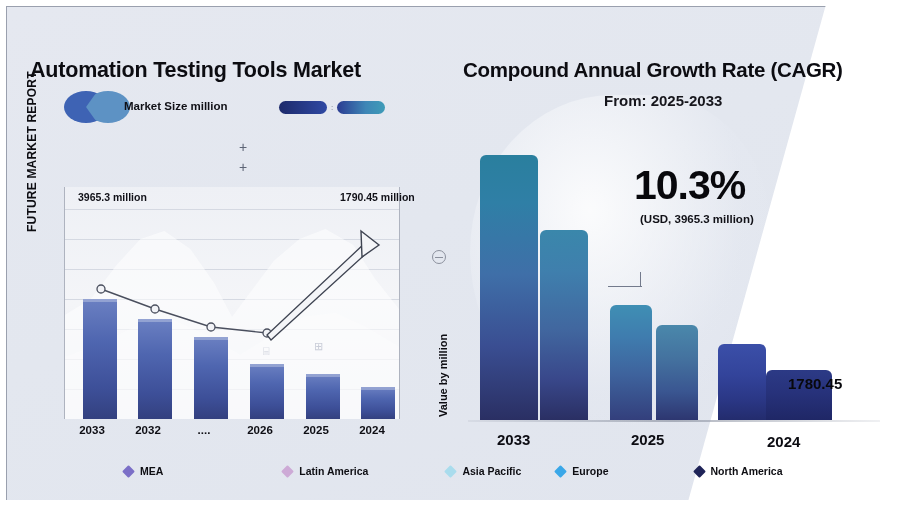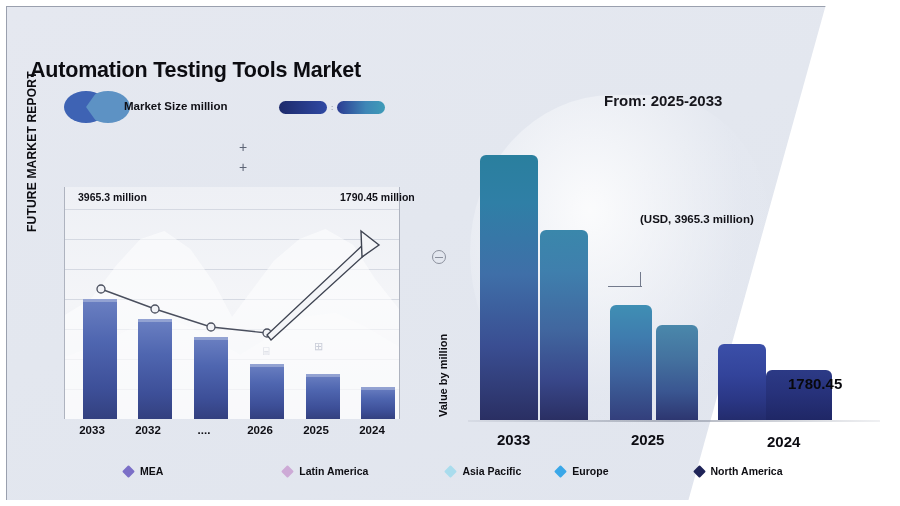--- a/index.html
+++ b/index.html
@@ -271,33 +271,35 @@
 
   <div class="xlabels-left">
     <span>2033</span>
     <span>2032</span>
     <span>....</span>
     <span>2026</span>
     <span>2025</span>
     <span>2024</span>
   </div>
 
+  <div class="title-right">Compound Annual Growth Rate (CAGR)</div>
   <div class="subtitle-right">From: 2025-2033</div>
 
   <div class="chart-right">
     <div class="bar-r" style="left:10px;  width:58px;  height:265px; background:linear-gradient(180deg,#2a7f9e 0%,#2f7fa6 18%,#3f6fa8 45%,#3a4e92 72%,#2a2f63 100%);"></div>
     <div class="bar-r" style="left:70px;  width:48px;  height:190px; background:linear-gradient(180deg,#3a87ab 0%,#3f7fad 22%,#41679f 52%,#39488b 78%,#2a2f63 100%);"></div>
     <div class="bar-r" style="left:140px; width:42px;  height:115px; background:linear-gradient(180deg,#3f8fb4 0%,#3f7cae 28%,#3e639d 60%,#333f7c 100%);"></div>
     <div class="bar-r" style="left:186px; width:42px;  height:95px;  background:linear-gradient(180deg,#4a88ab 0%,#44729f 35%,#3a5691 70%,#2d3670 100%);"></div>
     <div class="bar-r" style="left:248px; width:48px;  height:76px;  background:linear-gradient(180deg,#3b4fa8 0%,#33449b 40%,#2a3684 75%,#232c6d 100%);"></div>
     <div class="bar-r" style="left:296px; width:66px;  height:50px;  background:linear-gradient(180deg,#2c3a86 0%,#27327b 45%,#1f2766 100%);"></div>
   </div>
 
   <div class="axis-right-base"></div>
 
+  <div class="cagr-big">10.3%</div>
   <div class="cagr-sub">(USD, 3965.3 million)</div>
 
   <div class="bracket-i"></div>
   <div class="bracket-v"></div>
 
   <div class="right-val">1780.45</div>
 
   <div class="xlabels-right">
     <span class="xr-0">2033</span>
     <span class="xr-1">2025</span>

